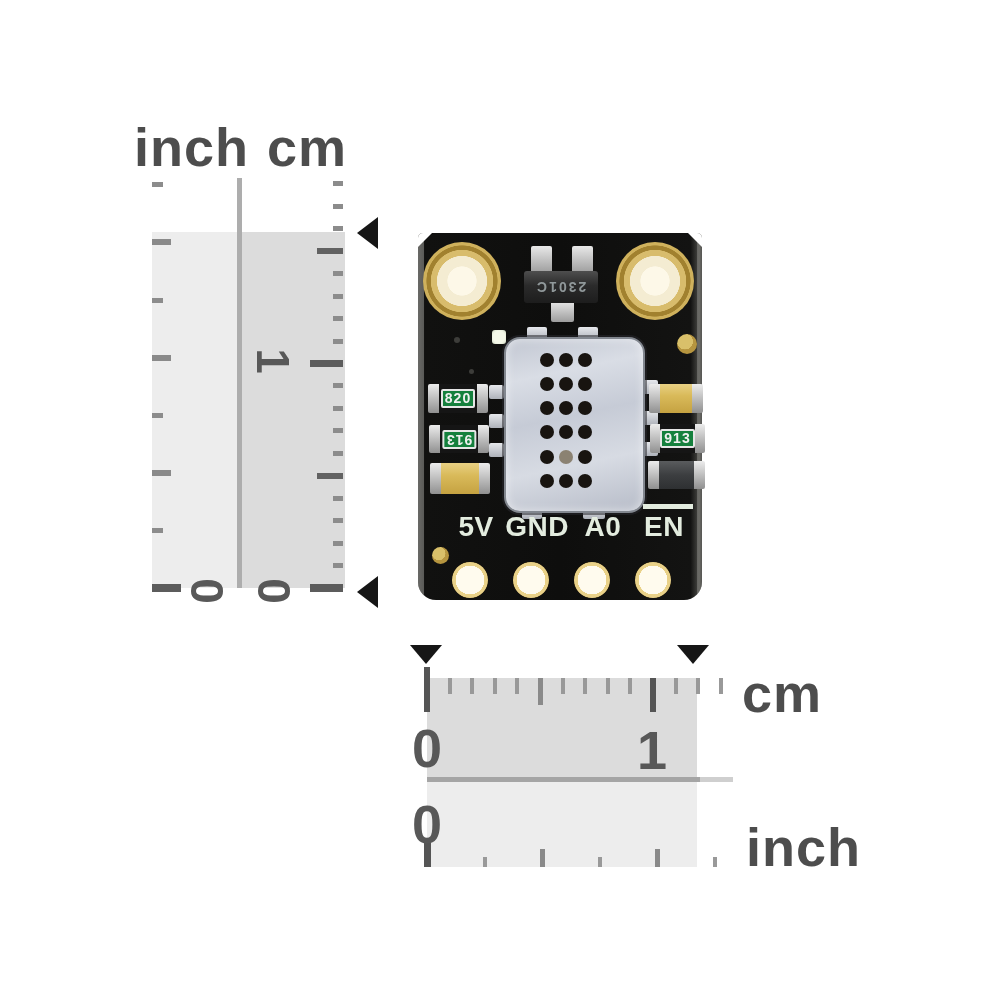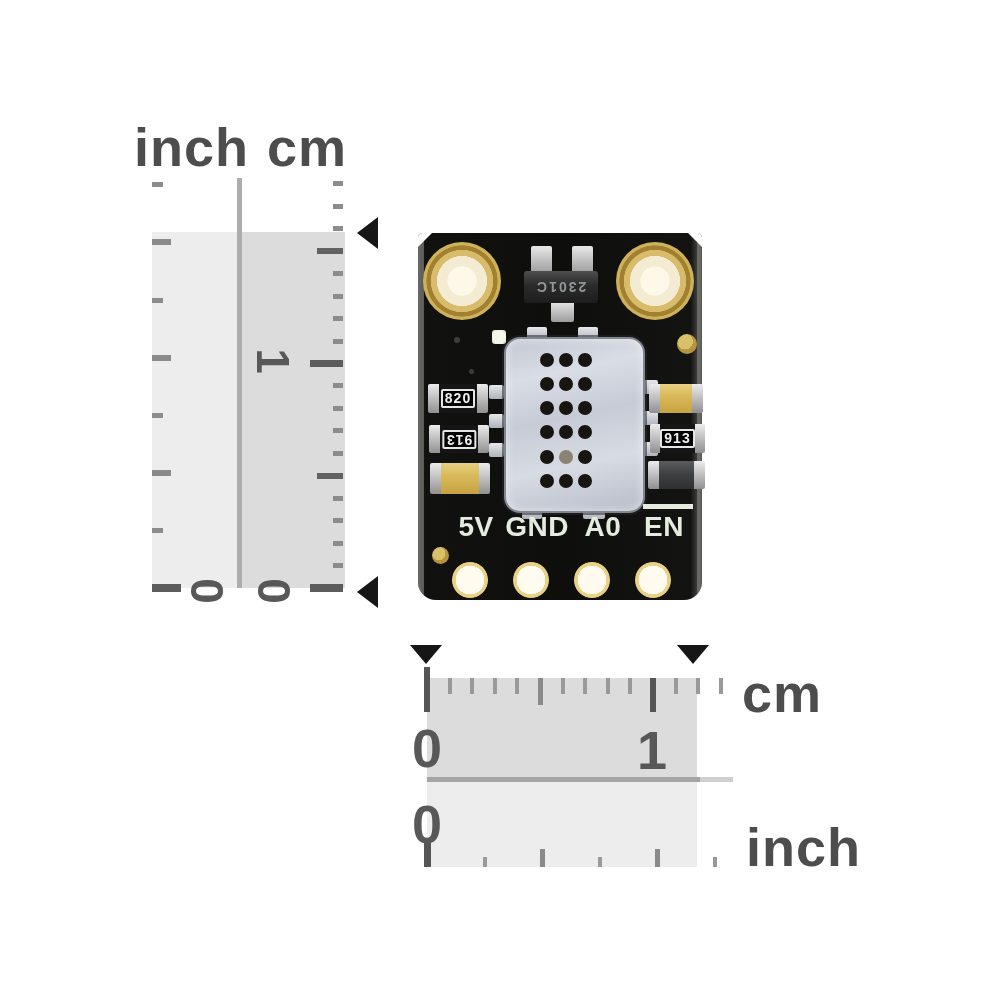--- a/index.html
+++ b/index.html
@@ -33,21 +33,21 @@
     background:linear-gradient(180deg,#4e4e4e 0%,#2b2b2b 45%,#1d1d1d 100%);
     display:flex;align-items:center;justify-content:center;}
   #sot-marking{transform:rotate(180deg);font-size:14px;font-weight:bold;color:#90989a;letter-spacing:2px;}
   #sensor-can{position:absolute;left:504px;top:337px;width:137px;height:172px;border-radius:16px;
     background:linear-gradient(168deg,#c2c7d2 0%,#d9dde5 22%,#c6cbd6 45%,#d7dbe3 70%,#b7bcc8 100%);
     border:2px solid #82878f;box-shadow:inset 0 0 10px rgba(255,255,255,.6),0 0 0 2px rgba(40,40,45,.55);}
   .can-tab{position:absolute;background:linear-gradient(180deg,#e6e8ec,#aeb2ba);border-radius:2px;}
   .smd{position:absolute;display:flex;border-radius:2px;overflow:hidden;}
   .smd .cap-end{width:11px;background:linear-gradient(180deg,#ececec,#909090);}
   .smd .r-mid{flex:1;background:#151515;display:flex;align-items:center;justify-content:center;}
-  .r-code{border:2px solid #e6e6e6;border-radius:2px;color:#f0f0f0;background:#000000;
+  .r-code{border:2px solid #e6e6e6;border-radius:2px;color:#f0f0f0;background:#15803d;
           font-size:14px;font-weight:bold;letter-spacing:1px;line-height:15px;padding:0 2px;}
   .flip{transform:rotate(180deg);}
   .smd .c-mid{flex:1;background:linear-gradient(180deg,#e8d083 0%,#d9ba5a 40%,#c5a241 100%);}
   .smd .d-mid{flex:1;background:linear-gradient(180deg,#5a5c5e 0%,#3c3e40 50%,#2e3032 100%);}
   .silk{position:absolute;top:511px;transform:translateX(-50%);font-size:28px;font-weight:bold;
         color:#e3ecdf;letter-spacing:0.5px;}
   .via{position:absolute;border-radius:50%;background:#3d3d3a;}
   #led-dot{position:absolute;left:492px;top:330px;width:14px;height:14px;border-radius:3px;
            background:radial-gradient(circle,#f4f8e8 0 60%,#cdd8c0 100%);}
 </style>

